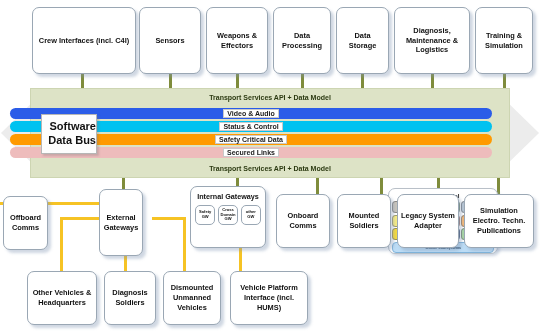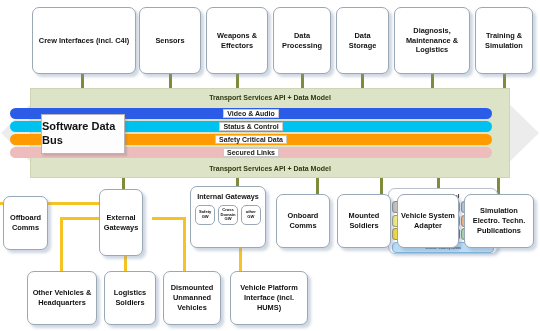--- a/index.html
+++ b/index.html
@@ -78,24 +78,24 @@
     font-size:7px;font-weight:bold;color:#1a1a1a;
     background:#ffffff;padding:0 3px;line-height:1.05;
     border:1px solid #c9c9c9;
   }
   #bar0{top:20px;background:#2b5ce8;}
   #bar1{top:33px;background:#00c2f0;}
   #bar2{top:46px;background:#ff9a00;}
   #bar3{top:59px;background:#eebcbc;}
 
   #sdbLabel{
-    position:absolute;left:41px;top:26px;width:84px;height:40px;
+    position:absolute;left:41px;top:26px;width:56px;height:40px;
     background:#fdfdfd;border:1px solid #b6b6b6;
     box-shadow:2px 2px 2px rgba(120,120,120,.3);
-    display:flex;align-items:center;justify-content:center;text-align:left;
+    display:flex;align-items:center;justify-content:center;text-align:right;
     font-size:11px;font-weight:bold;color:#111;line-height:1.25;
     z-index:9;box-sizing:border-box;
   }
 
   
   #dataModel{
     position:absolute;left:388px;top:100px;width:110px;height:66px;
     background:#ffffff;border:1px solid #b9c0c8;border-radius:7px;
     box-shadow:2px 2px 3px rgba(130,150,180,.40);
     z-index:10;box-sizing:border-box;
@@ -288,31 +288,31 @@
     </div>
   </div>
 
   <div class="node" style="left:276px;top:194px;width:54px;height:54px;">
     <span>Onboard Comms</span>
   </div>
   <div class="node" style="left:337px;top:194px;width:54px;height:54px;">
     <span>Mounted Soldiers</span>
   </div>
   <div class="node" style="left:397px;top:194px;width:62px;height:54px;">
-    <span>Vehicle System Adapter</span>
+    <span>Legacy System Adapter</span>
   </div>
   <div class="node" style="left:464px;top:194px;width:70px;height:54px;">
     <span>Simulation Electro. Techn. Publications</span>
   </div>
 
   <div class="node" style="left:27px;top:271px;width:70px;height:54px;">
     <span>Other Vehicles &amp; Headquarters</span>
   </div>
   <div class="node" style="left:104px;top:271px;width:52px;height:54px;">
-    <span>Logistics Soldiers</span>
+    <span>Diagnosis Soldiers</span>
   </div>
   <div class="node" style="left:163px;top:271px;width:58px;height:54px;">
     <span>Dismounted Unmanned Vehicles</span>
   </div>
   <div class="node" style="left:230px;top:271px;width:78px;height:54px;">
     <span>Vehicle Platform Interface (incl. HUMS)</span>
   </div>
 
 </div>
 

